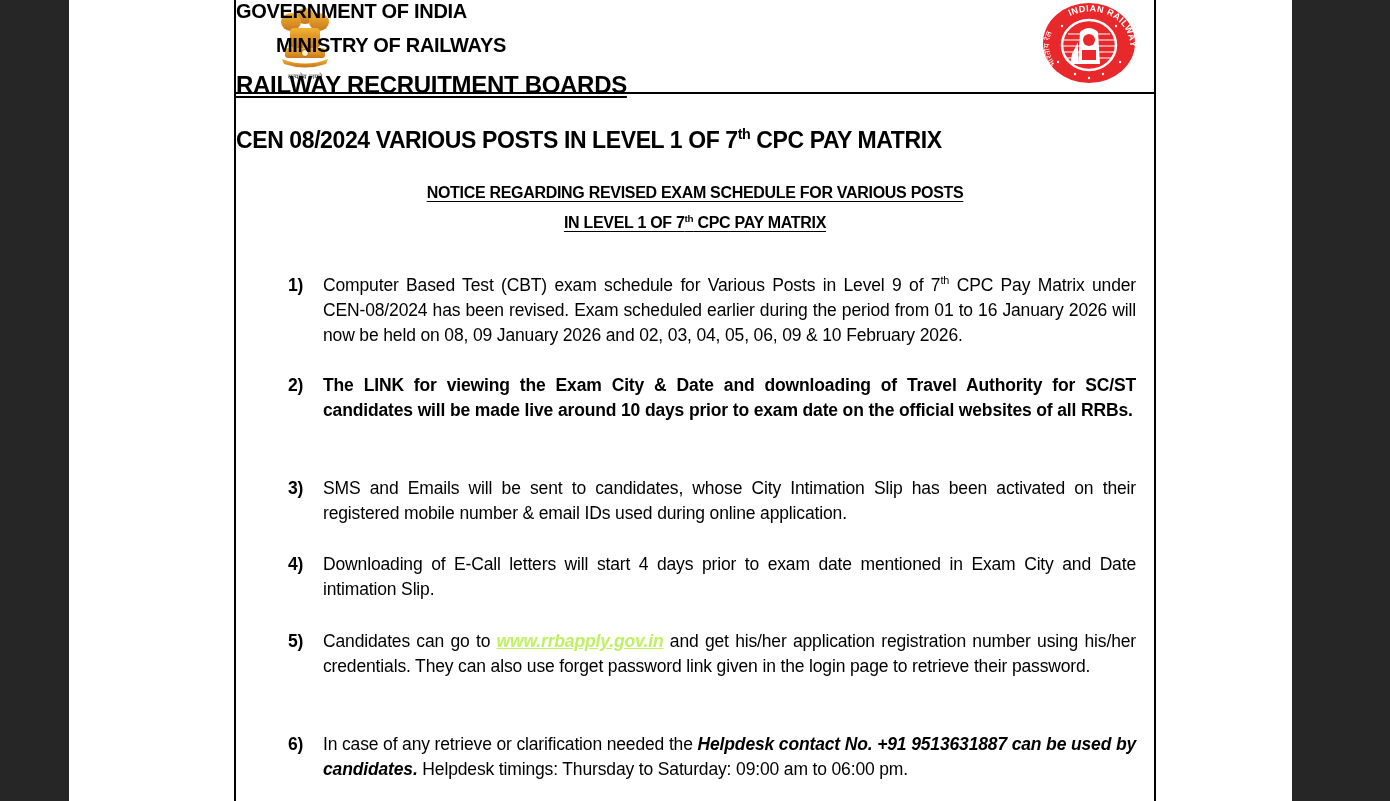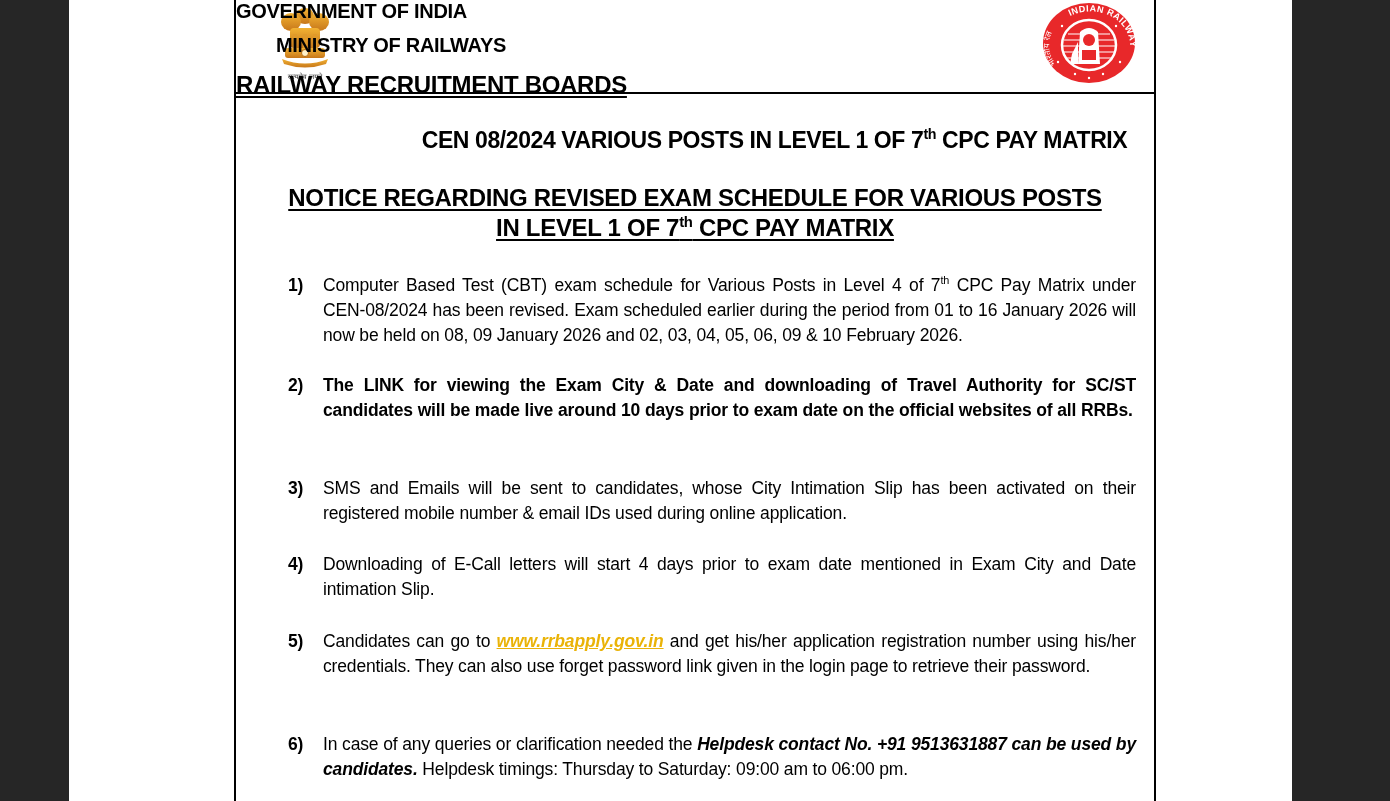--- a/index.html
+++ b/index.html
@@ -14,33 +14,33 @@
 
   .emblem { position:absolute; left:276px; top:4px; width:58px; height:78px; }
   .rail-logo { position:absolute; left:1042px; top:2px; width:94px; height:82px; }
 
   .hdr { position:absolute; left:236px; width:918px; font-weight:bold; font-size:20px;
          letter-spacing:-0.3px; }
   .hdr1 { top:0px; }
   .hdr2 { top:34px;margin-left:40px; }
   .hdr3 { top:71px; font-size:24px; text-decoration:underline; text-underline-offset:3px; }
 
-  .title { position:absolute; left:236px; width:1077px; top:127px; text-align:center; font-weight:bold;
+  .title { position:absolute; left:236px; width:1077px; top:127px; text-align:left; font-weight:bold;
            font-size:23px; letter-spacing:-0.4px; }
-  .notice { position:absolute; left:236px; width:918px; text-align:center; font-weight:bold; font-size:24px;
+  .notice { position:absolute; left:236px; width:918px; text-align:center; font-weight:bold; font-size:16px;
             letter-spacing:-0.3px; text-decoration:underline; text-underline-offset:3px; }
   .notice1 { top:184px; }
   .notice2 { top:214px; }
   sup { font-size:62%; line-height:0; vertical-align:super; }
 
   .item { position:absolute; left:288px; width:848px; font-size:17.5px; line-height:25px; letter-spacing:-0.15px; }
   .item .num { position:absolute; left:0; top:0; font-weight:bold; }
   .item .txt { margin-left:35px; text-align:justify; }
   .item .txt.b { font-weight:bold; }
-  .link { font-weight:bold; font-style:italic; text-decoration:underline; color:#eab308; }
+  .link { font-weight:bold; font-style:italic; text-decoration:underline; color:#bef264; }
   .bi { font-weight:bold; font-style:italic; }
 </style>
 </head>
 <body>
 
 <div class="viewer-left"></div>
 <div class="viewer-right"></div>
 
 <div class="page"></div>
 <div class="frame-left"></div>
@@ -108,21 +108,21 @@
 <div class="hdr hdr2">MINISTRY OF RAILWAYS</div>
 <div class="hdr hdr3">RAILWAY RECRUITMENT BOARDS</div>
 
 <div class="title"><span>CEN 08/2024 VARIOUS POSTS IN LEVEL 1 OF 7</span><sup>th</sup><span> CPC PAY MATRIX</span></div>
 
 <div class="notice notice1">NOTICE REGARDING REVISED EXAM SCHEDULE FOR VARIOUS POSTS </div>
 <div class="notice notice2"><span>IN LEVEL 1 OF 7</span><sup>th</sup><span> CPC PAY MATRIX</span></div>
 
 <div class="item" style="top:273px;">
   <span class="num">1)</span>
-  <div class="txt"><span>Computer Based Test (CBT) exam schedule for Various Posts in Level 4 of 7</span><sup>th</sup><span> CPC Pay Matrix under CEN-08/2024 has been revised. Exam scheduled earlier during the period from 01 to 16 January 2026 will now be held on 08, 09 January 2026 and 02, 03, 04, 05, 06, 09 &amp; 10 February 2026.</span></div>
+  <div class="txt"><span>Computer Based Test (CBT) exam schedule for Various Posts in Level 9 of 7</span><sup>th</sup><span> CPC Pay Matrix under CEN-08/2024 has been revised. Exam scheduled earlier during the period from 01 to 16 January 2026 will now be held on 08, 09 January 2026 and 02, 03, 04, 05, 06, 09 &amp; 10 February 2026.</span></div>
 </div>
 
 <div class="item" style="top:373px;">
   <span class="num">2)</span>
   <div class="txt b">The LINK for viewing the Exam City &amp; Date and downloading of Travel Authority for SC/ST candidates will be made live around 10 days prior to exam date on the official websites of all RRBs.</div>
 </div>
 
 <div class="item" style="top:476px;">
   <span class="num">3)</span>
   <div class="txt">SMS and Emails will be sent to candidates, whose City Intimation Slip has been activated on their registered mobile number &amp; email IDs used during online application.</div>
@@ -133,14 +133,14 @@
   <div class="txt">Downloading of E-Call letters will start 4 days prior to exam date mentioned in Exam City and Date intimation Slip.</div>
 </div>
 
 <div class="item" style="top:629px;">
   <span class="num">5)</span>
   <div class="txt"><span>Candidates can go to </span><a class="link">www.rrbapply.gov.in</a><span> and get his/her application registration number using his/her credentials. They can also use forget password link given in the login page to retrieve their password.</span></div>
 </div>
 
 <div class="item" style="top:732px;">
   <span class="num">6)</span>
-  <div class="txt"><span>In case of any queries or clarification needed the </span><span class="bi">Helpdesk contact No. +91 9513631887 can be used by candidates.</span><span> Helpdesk timings: Thursday to Saturday: 09:00 am to 06:00 pm.</span></div>
+  <div class="txt"><span>In case of any retrieve or clarification needed the </span><span class="bi">Helpdesk contact No. +91 9513631887 can be used by candidates.</span><span> Helpdesk timings: Thursday to Saturday: 09:00 am to 06:00 pm.</span></div>
 </div>
 
 </body></html>

